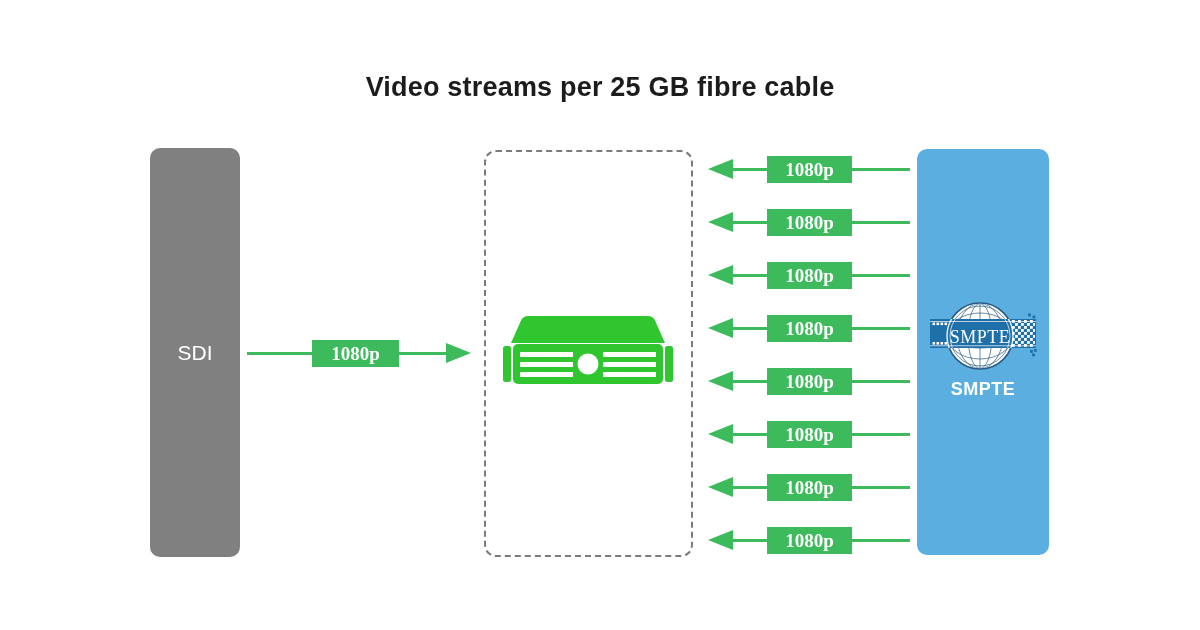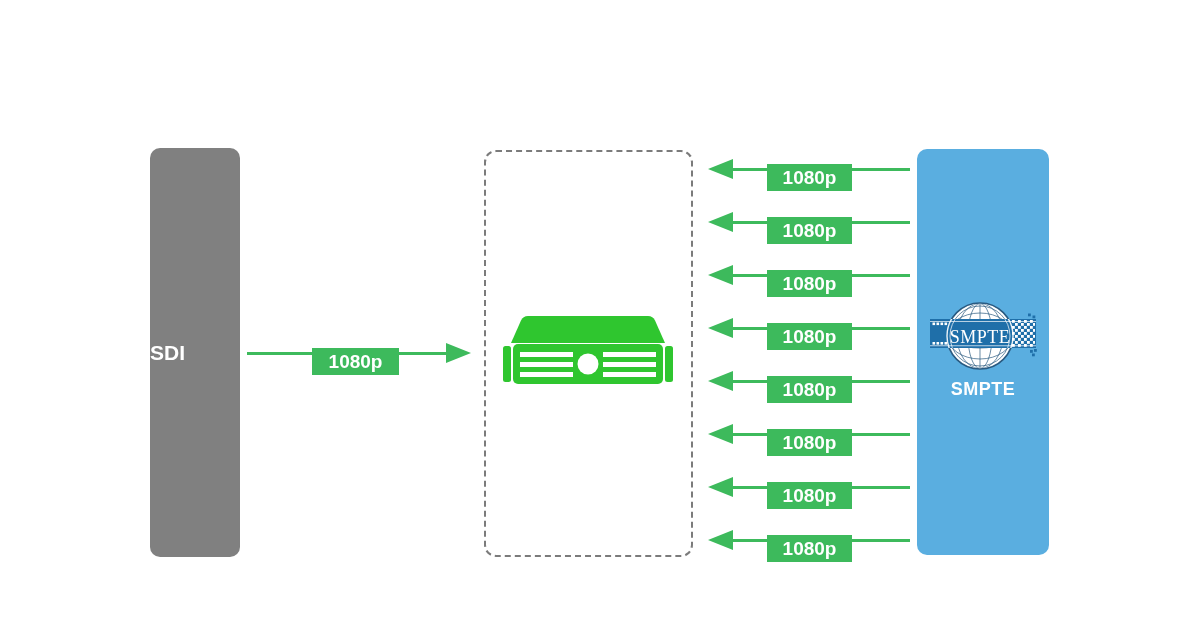--- a/index.html
+++ b/index.html
@@ -4,56 +4,57 @@
 <style>
   html,body{margin:0;padding:0;background:#fff;}
   .stage{position:relative;width:1200px;height:630px;background:#ffffff;overflow:hidden;
          font-family:"Liberation Sans","DejaVu Sans",sans-serif;}
   .title{position:absolute;left:0;right:0;top:72px;margin:0;text-align:center;
          font-size:27px;font-weight:700;color:#1c1c1c;letter-spacing:0.2px;}
   
   .sdi-box{position:absolute;left:150px;top:148px;width:90px;height:409px;
            background:#808080;border-radius:10px;}
   .sdi-label{position:absolute;left:150px;top:338px;width:90px;height:30px;line-height:30px;
-             color:#ffffff;font-size:21px;font-weight:700;}
+             text-align:center;color:#ffffff;font-size:21px;font-weight:400;}
   
   .receiver-box{position:absolute;left:484px;top:150px;width:209px;height:407px;
                 border:2px dashed #7b7b7b;border-radius:12px;box-sizing:border-box;}
   .server-icon{position:absolute;left:503px;top:316px;}
   .receiver-label{position:absolute;left:484px;top:394px;width:209px;text-align:center;
                   font-size:20px;color:#1c1c1c;}
   
   .smpte-box{position:absolute;left:917px;top:149px;width:132px;height:406px;
              background:#5aaee0;border-radius:10px;}
   .smpte-logo{position:absolute;left:928px;top:300px;}
   .smpte-label{position:absolute;left:917px;top:379px;width:132px;text-align:center;
                color:#ffffff;font-size:18px;font-weight:700;letter-spacing:0.5px;}
   
   .arrow{position:absolute;height:27px;}
   .arrow .line{position:absolute;top:12px;height:3px;background:#3dba5c;}
-  .arrow .badge{position:absolute;top:8px;height:27px;line-height:27px;background:#3dba5c;
-                color:#ffffff;text-align:center;font-size:19px;font-weight:700;}
+  .arrow .badge{position:absolute;top:0;height:27px;line-height:27px;background:#3dba5c;
+                color:#ffffff;text-align:center;font-size:19px;font-weight:700;font-family:Liberation Serif, serif;}
   .arrow-sdi{left:247px;top:340px;width:224px;}
   .arrow-sdi .line{left:0;right:22px;}
   .arrow-sdi .head{position:absolute;right:0;top:3px;width:0;height:0;
                    border-top:10px solid transparent;border-bottom:10px solid transparent;
                    border-left:25px solid #3dba5c;}
   .arrow-sdi .badge{left:65px;width:87px;}
   .arrow-left{left:708px;width:202px;}
   .arrow-left .line{left:22px;right:0;}
   .arrow-left .head{position:absolute;left:0;top:3px;width:0;height:0;
                     border-top:10px solid transparent;border-bottom:10px solid transparent;
                     border-right:25px solid #3dba5c;}
   .arrow-left .badge{left:59px;width:85px;}
 </style>
 </head>
 <body>
 
 <div class="stage">
 
+  <h1 class="title">Video streams per 25 GB fibre cable</h1>
 
   <div class="sdi-box"></div>
   <div class="sdi-label">SDI</div>
 
   <div class="arrow arrow-sdi">
     <div class="line"></div>
     <div class="head"></div>
     <div class="badge">1080p</div>
   </div>
 

